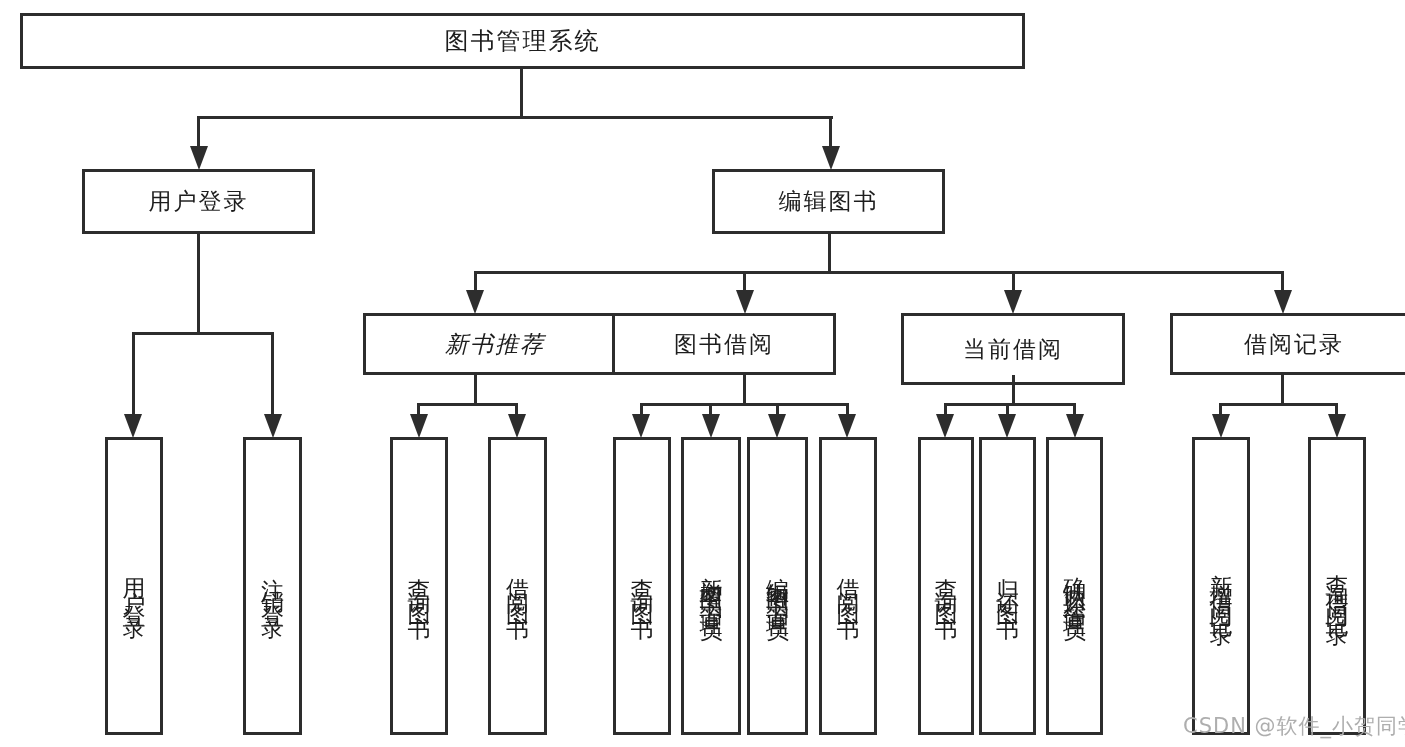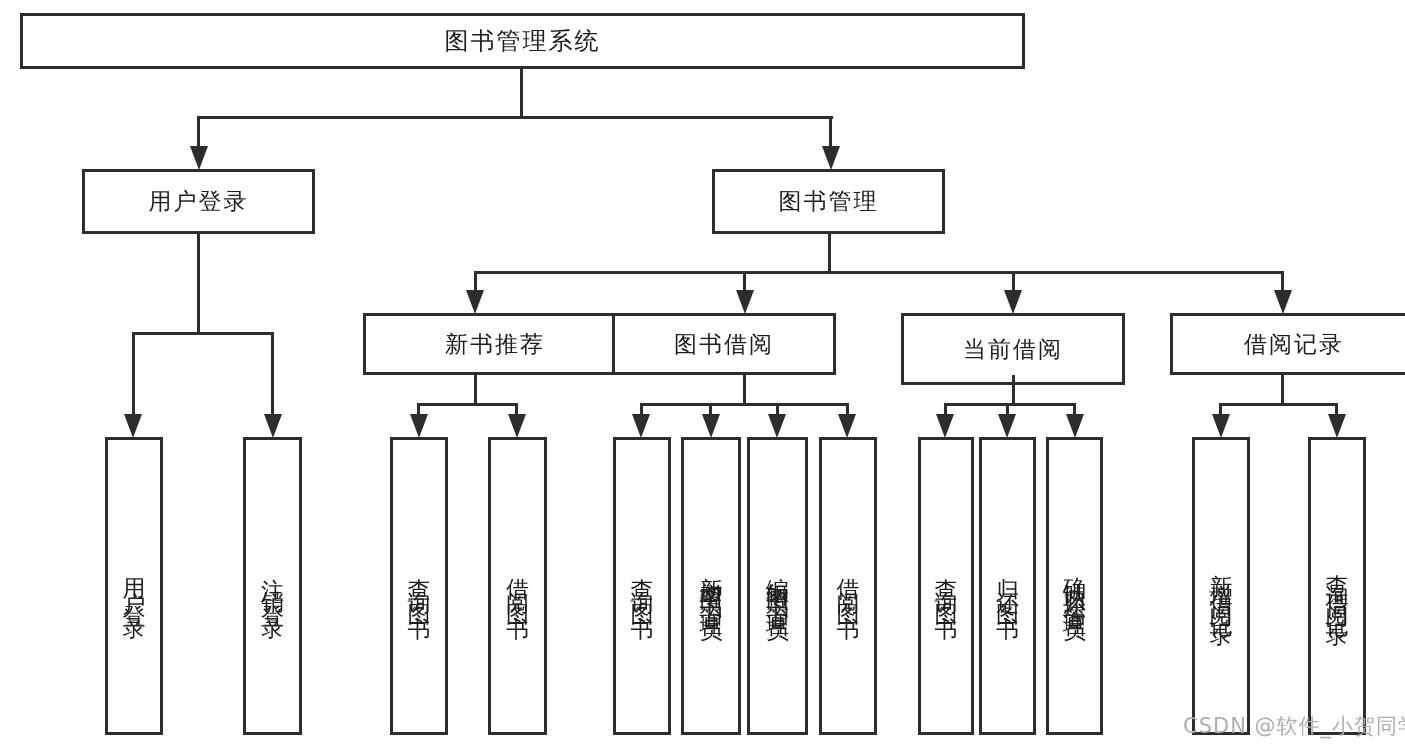--- a/index.html
+++ b/index.html
@@ -36,23 +36,23 @@
   }
 </style>
 </head>
 <body>
 
 <div id="canvas">
 
   <div class="hnode root" style="left:20px;top:13px;width:1005px;height:56px;">图书管理系统</div>
 
   <div class="hnode" style="left:82px;top:169px;width:233px;height:65px;">用户登录</div>
-  <div class="hnode" style="left:712px;top:169px;width:233px;height:65px;">图书管理</div>
+  <div class="hnode" style="left:712px;top:169px;width:233px;height:65px;">编辑图书</div>
 
-  <div class="hnode" style="left:363px;top:313px;width:264px;height:62px;">新书推荐</div>
+  <div class="hnode" style="left:363px;top:313px;width:264px;height:62px;font-style:italic;">新书推荐</div>
   <div class="hnode" style="left:612px;top:313px;width:224px;height:62px;">图书借阅</div>
   <div class="hnode" style="left:901px;top:313px;width:224px;height:72px;">当前借阅</div>
   <div class="hnode" style="left:1170px;top:313px;width:248px;height:62px;">借阅记录</div>
 
   <div class="vnode sp4" style="left:105px;top:437px;width:58px;height:298px;">用户登录</div>
   <div class="vnode sp4" style="left:243px;top:437px;width:59px;height:298px;">注销登录</div>
   <div class="vnode sp4" style="left:390px;top:437px;width:58px;height:298px;">查询图书</div>
   <div class="vnode sp4" style="left:488px;top:437px;width:59px;height:298px;">借阅图书</div>
   <div class="vnode sp4" style="left:613px;top:437px;width:58px;height:298px;">查询图书</div>
   <div class="vnode sp9" style="left:681px;top:437px;width:60px;height:298px;">新增图书（管理员）</div>

